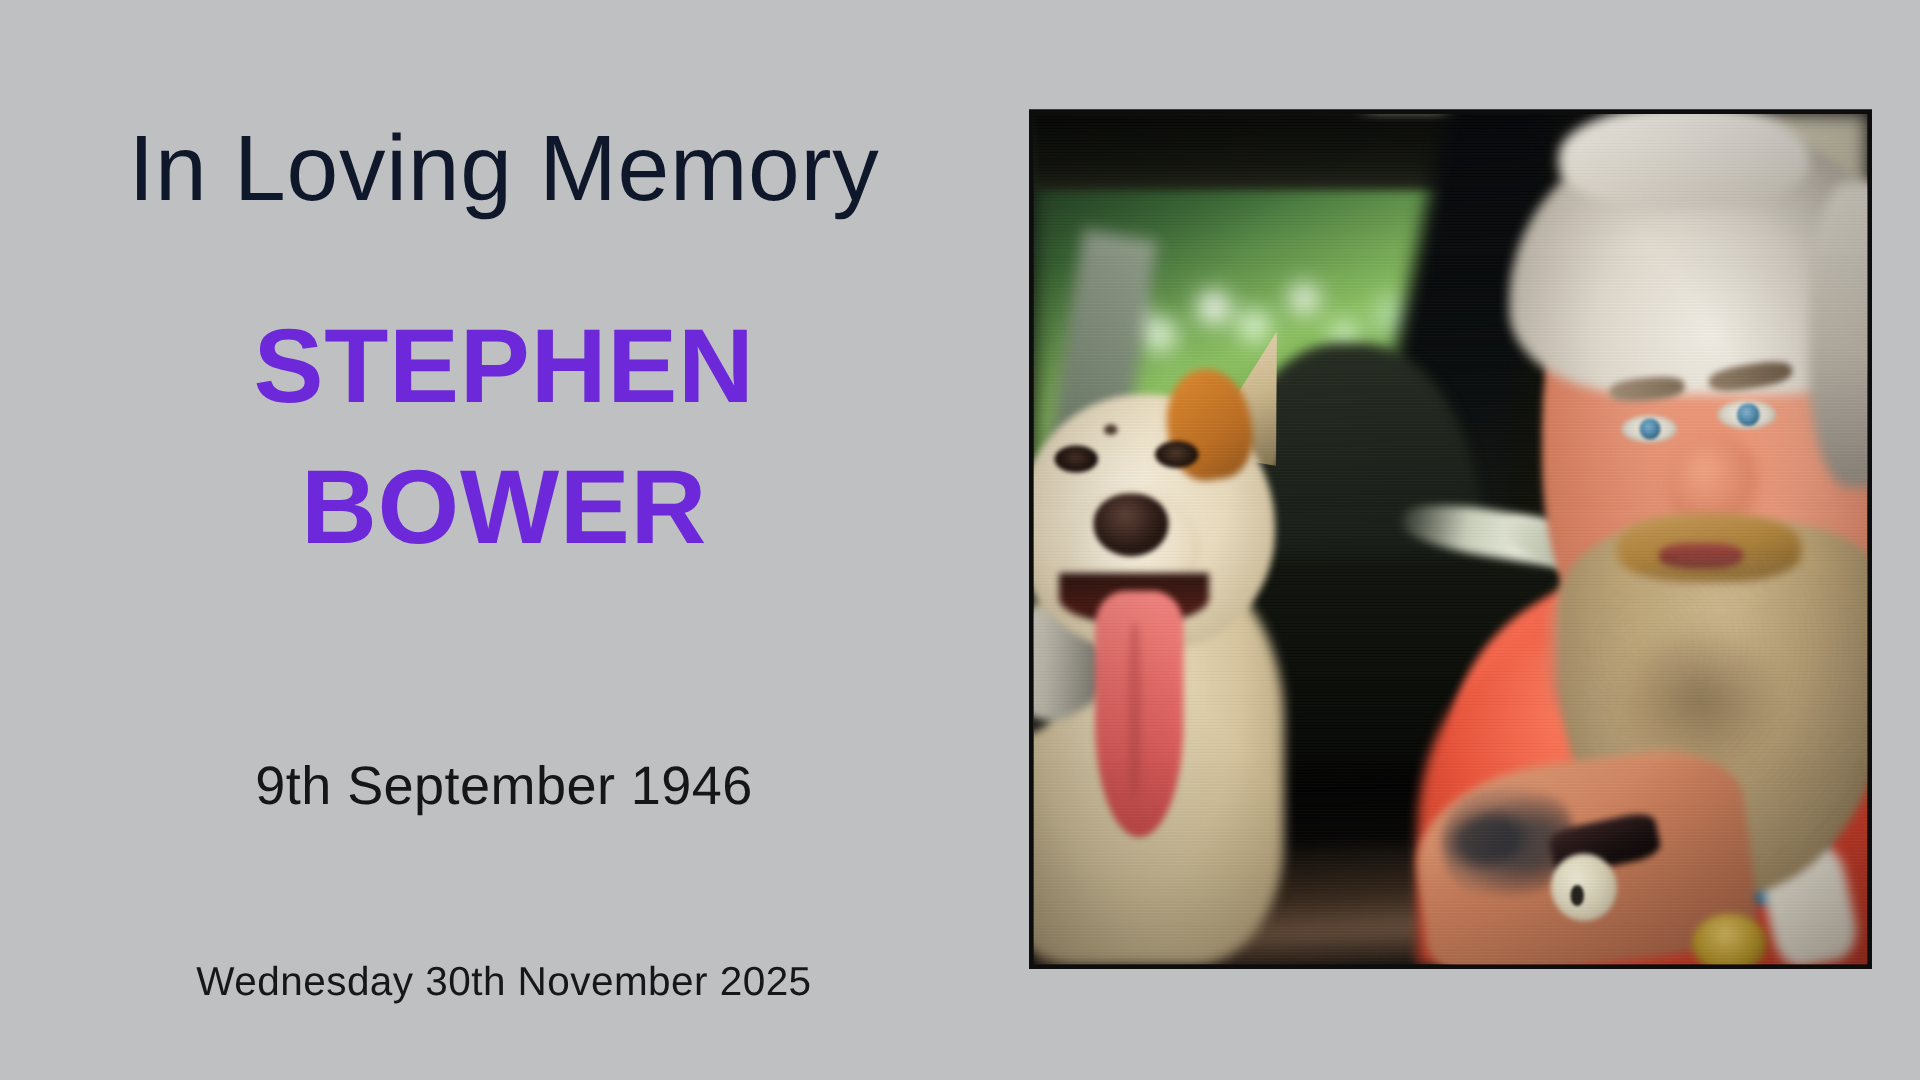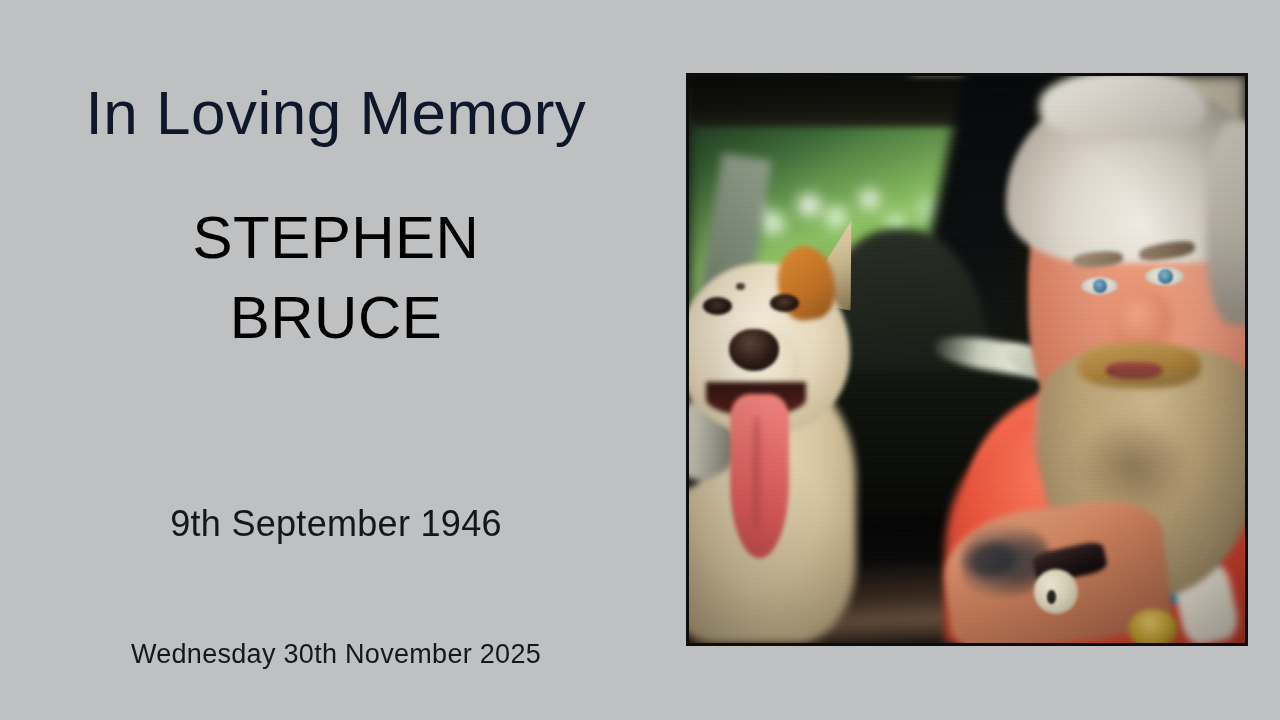--- a/index.html
+++ b/index.html
@@ -39,24 +39,24 @@
     margin-top: 12px;
   }
   .name-block {
     position: absolute;
     left: 0;
     top: 198px;
     width: 672px;
     text-align: center;
   }
   .name-line {
-    font-size: 60px;
-    font-weight: 400;
+    font-size: 70px;
+    font-weight: 700;
     letter-spacing: 0.5px;
-    color: #000000;
+    color: #6d28d9;
     line-height: 1.34;
     white-space: nowrap;
   }
   .dates-block {
     position: absolute;
     left: 0;
     top: 500px;
     width: 672px;
     text-align: center;
   }
@@ -489,21 +489,21 @@
 <body>
 
 <div id="slide">
 
   <div class="text-col">
 
     <div class="memorial-title">In Loving Memory</div>
 
     <div class="name-block">
       <div class="name-line">STEPHEN</div>
-      <div class="name-line">BRUCE</div>
+      <div class="name-line">BOWER</div>
     </div>
 
     <div class="dates-block">
       <div class="date-line">9th September 1946</div>
     </div>
 
     <div class="service-date">Wednesday 30th November 2025</div>
   </div>
 
   <div id="photo-frame">

